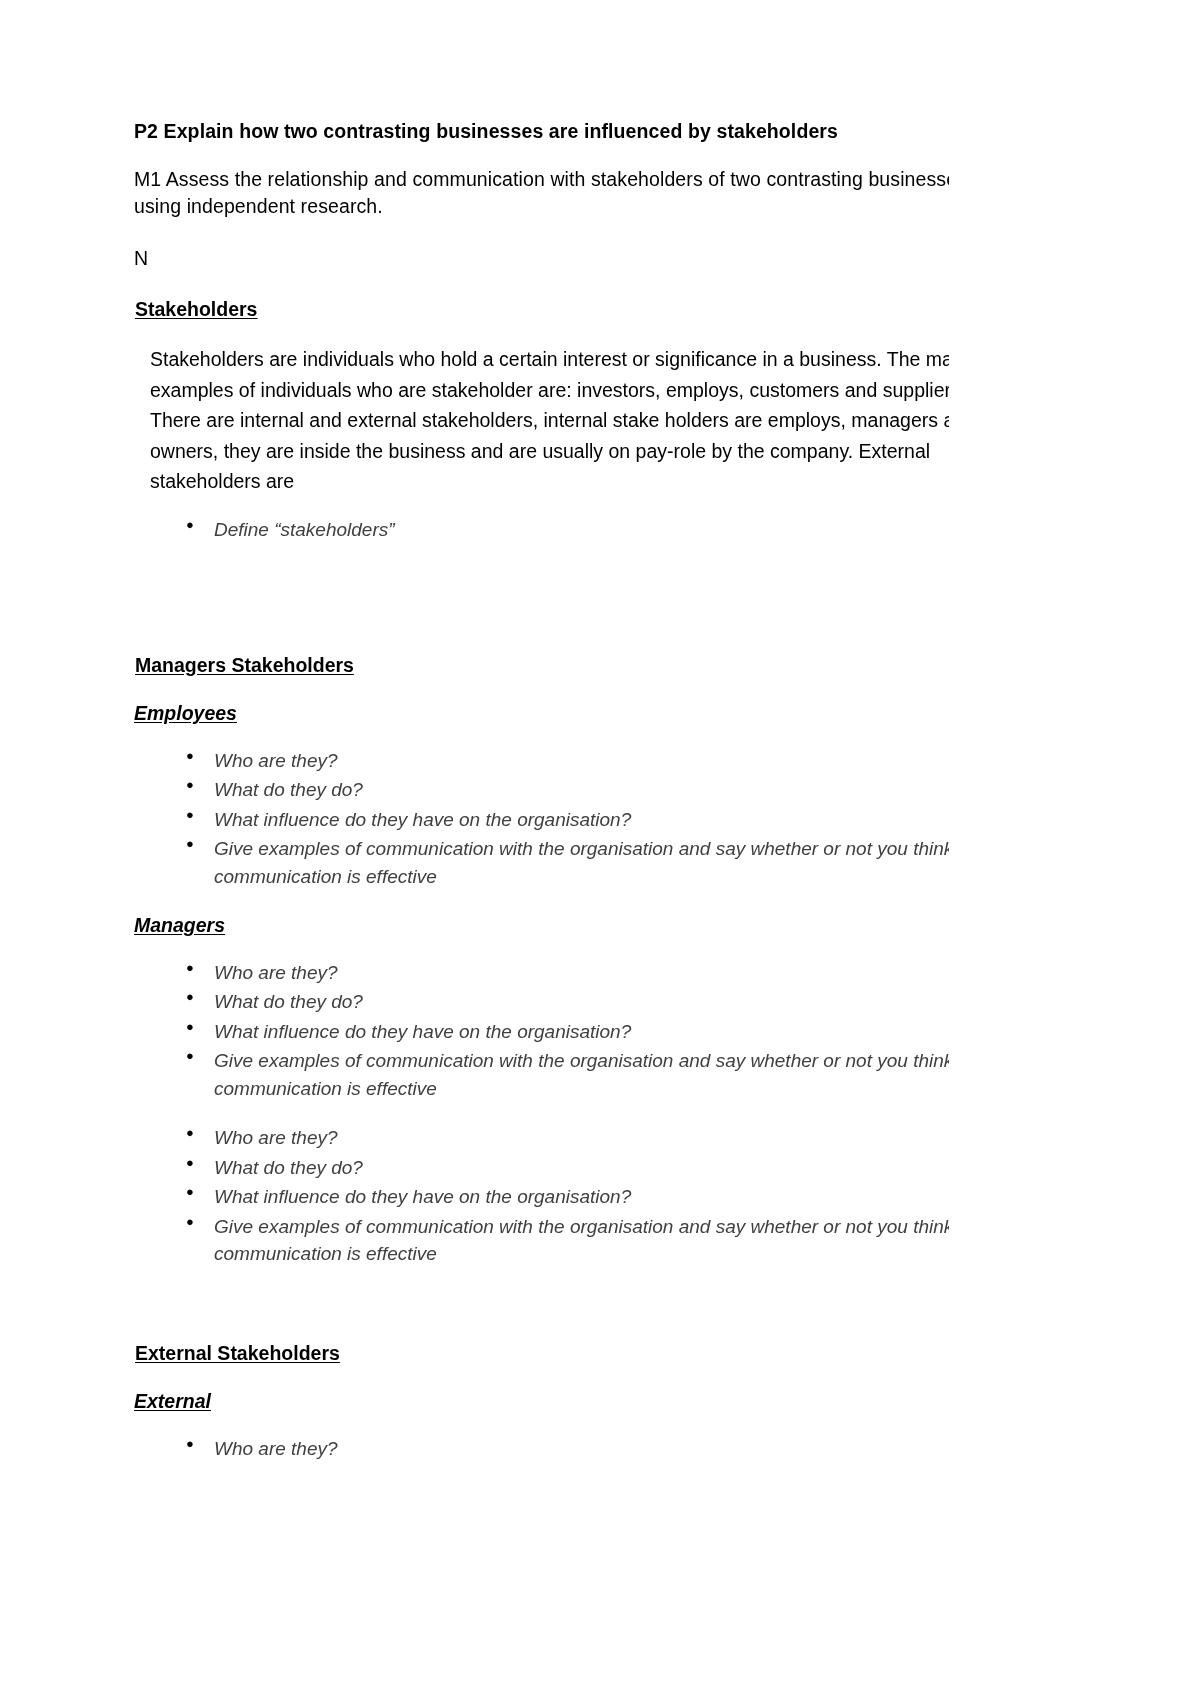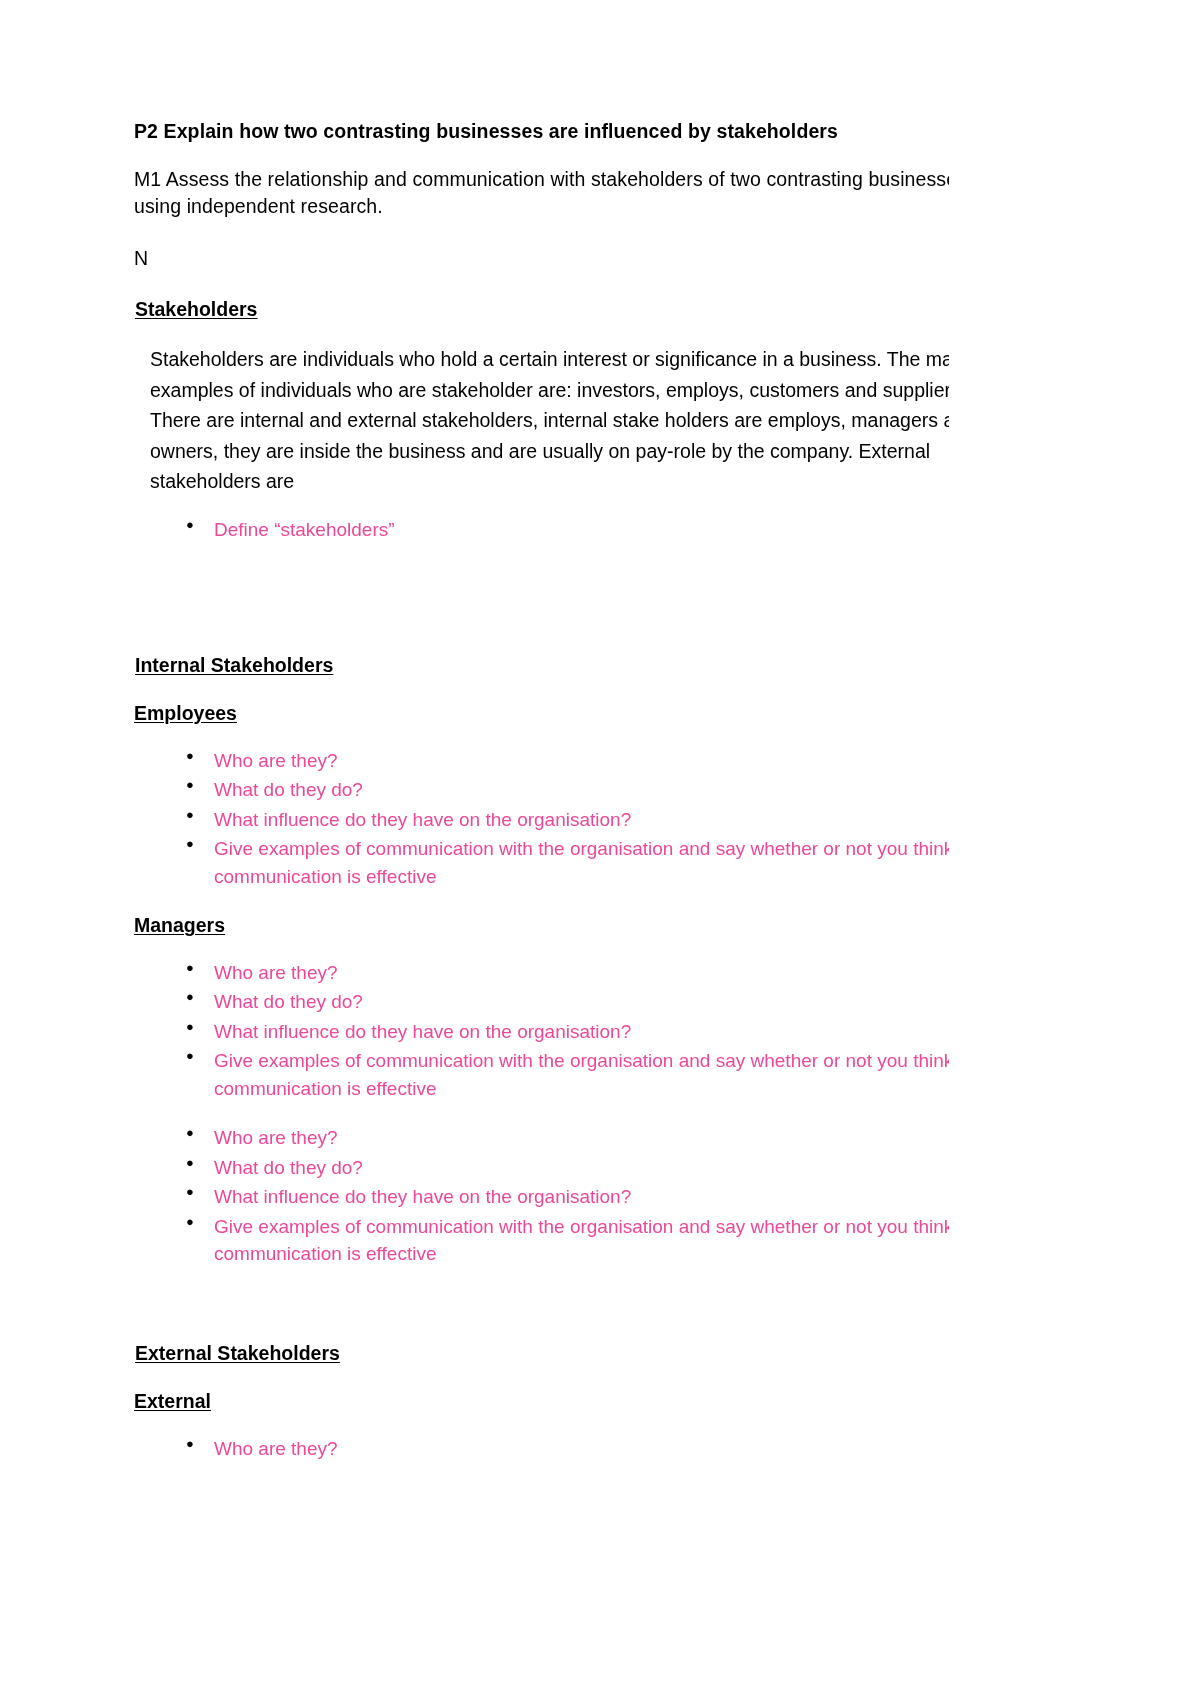--- a/index.html
+++ b/index.html
@@ -57,21 +57,22 @@
     margin: 0 0 20px 16px;
     text-align: left;
   }
   ul.prompts {
     list-style: none;
     margin: 0 0 22px 0;
     padding: 0 0 0 46px;
   }
   ul.prompts li {
     position: relative;
-    color: #ec4899;
+    color: #404040;
+    font-style: italic;
     font-size: 19px;
     line-height: 1.45;
     margin: 0 0 2px 0;
     padding-left: 34px;
   }
   ul.prompts li::before {
     content: "\25CF";
     position: absolute;
     left: 6px;
     top: -1px;
@@ -82,20 +83,21 @@
   }
   .gap-lg { height: 86px; }
   .gap-md { height: 50px; }
   .sub-head {
     font-size: 19.5px;
     font-weight: bold;
     text-decoration: underline;
     text-underline-offset: 2px;
     margin: 16px 0 20px 0;
     line-height: 1.35;
+    font-style: italic;
   }
 </style>
 </head>
 <body>
 
 <div class="page">
   <div class="doc">
 
     <h1 class="assign-head">P2 Explain how two contrasting businesses are influenced by stakeholders</h1>
 
@@ -106,21 +108,21 @@
     <h3 class="section-head">Stakeholders</h3>
 
     <p class="para">Stakeholders are individuals who hold a certain interest or significance in a business. The main examples of individuals who are stakeholder are: investors, employs, customers and suppliers. There are internal and external stakeholders, internal stake holders are employs, managers and owners, they are inside the business and are usually on pay-role by the company. External stakeholders are</p>
 
     <ul class="prompts">
       <li>Define “stakeholders”</li>
     </ul>
 
     <div class="gap-lg"></div>
 
-    <h3 class="section-head">Internal Stakeholders</h3>
+    <h3 class="section-head">Managers Stakeholders</h3>
 
     <h4 class="sub-head">Employees</h4>
 
     <ul class="prompts">
       <li>Who are they?</li>
       <li>What do they do?</li>
       <li>What influence do they have on the organisation?</li>
       <li>Give examples of communication with the organisation and say whether or not you think this communication is effective</li>
     </ul>
 

